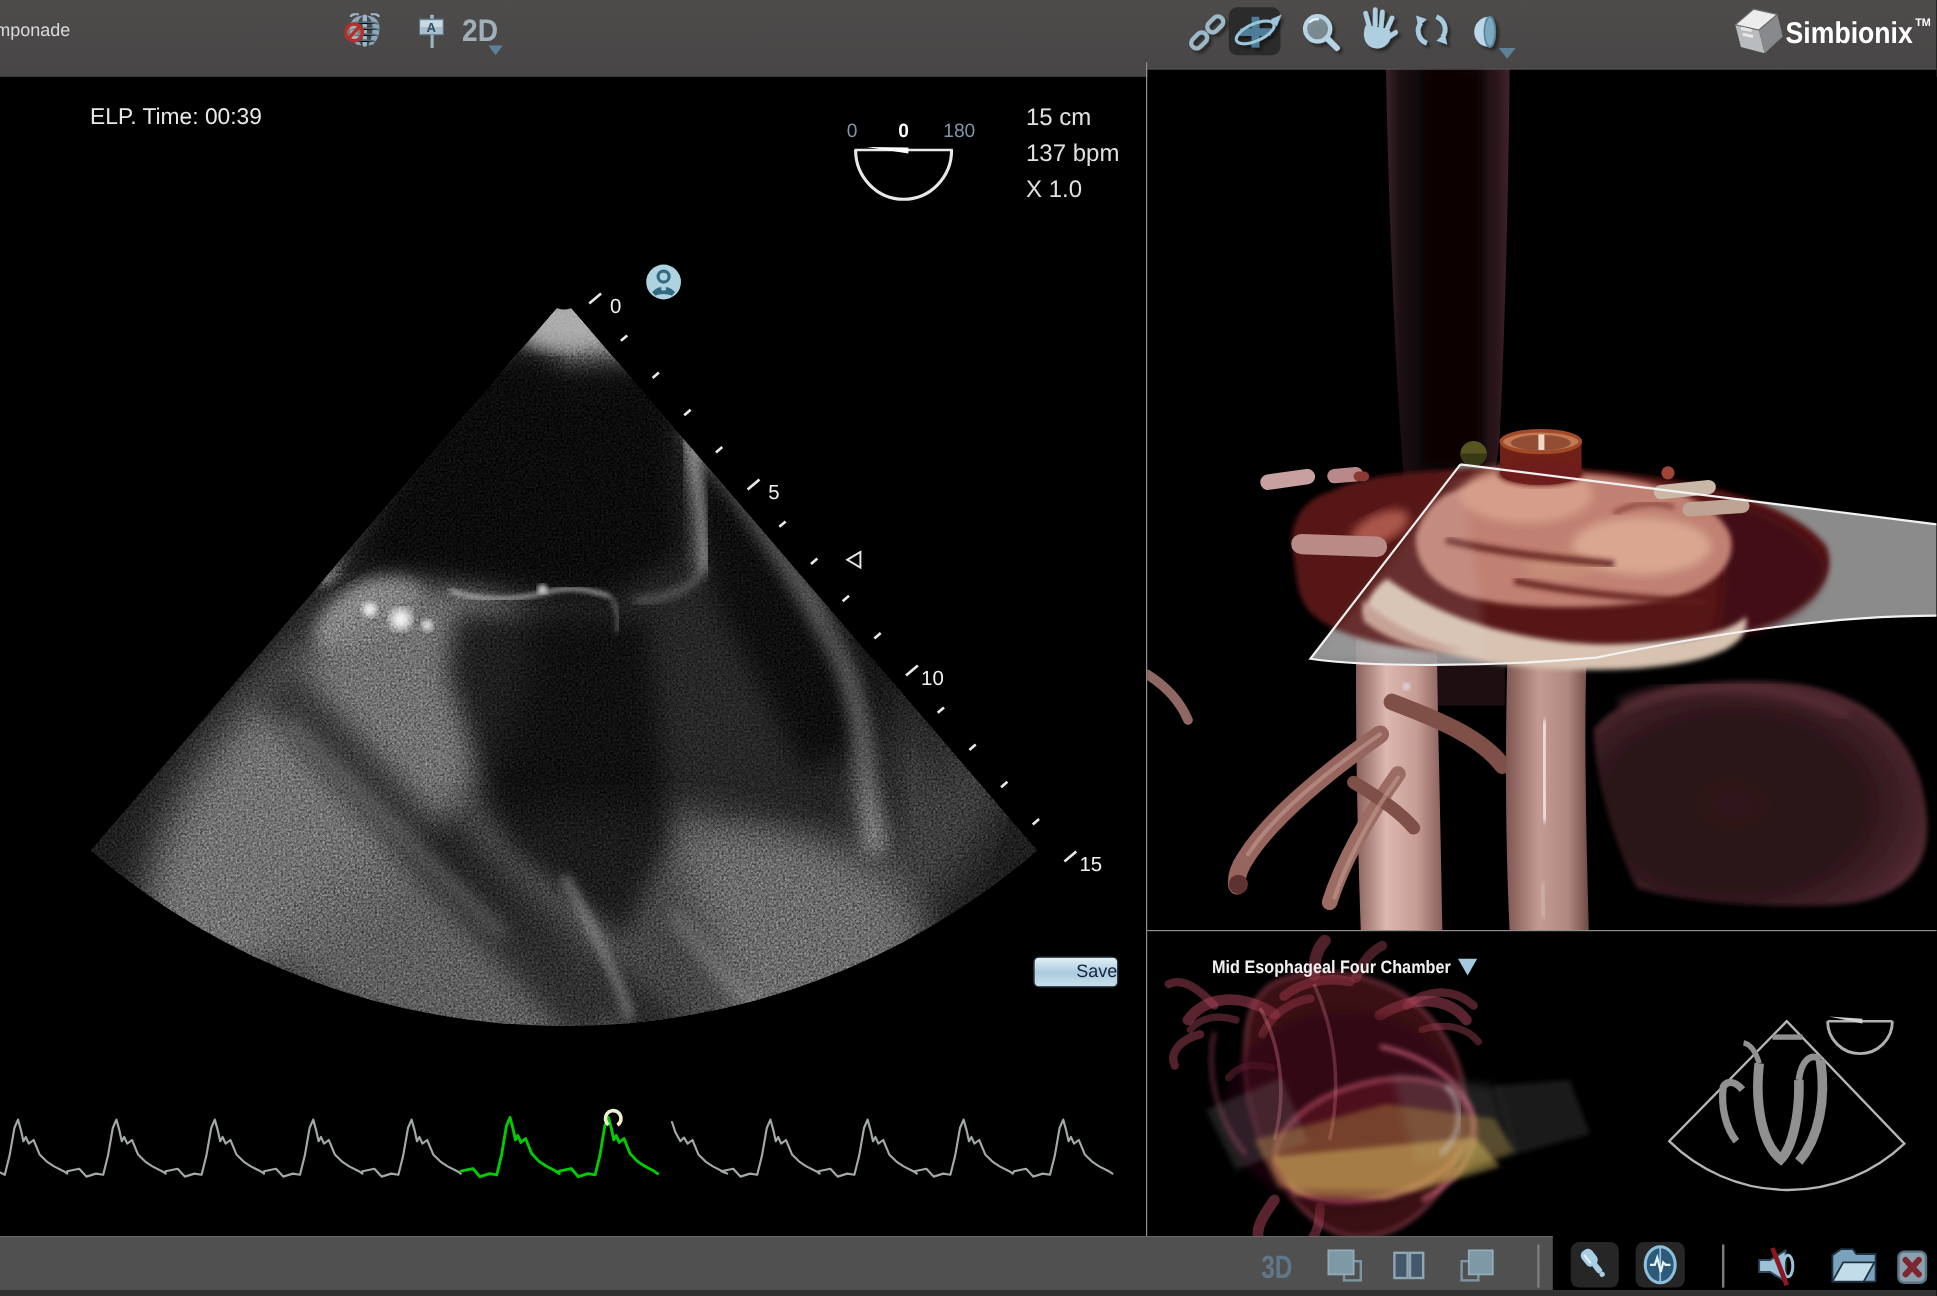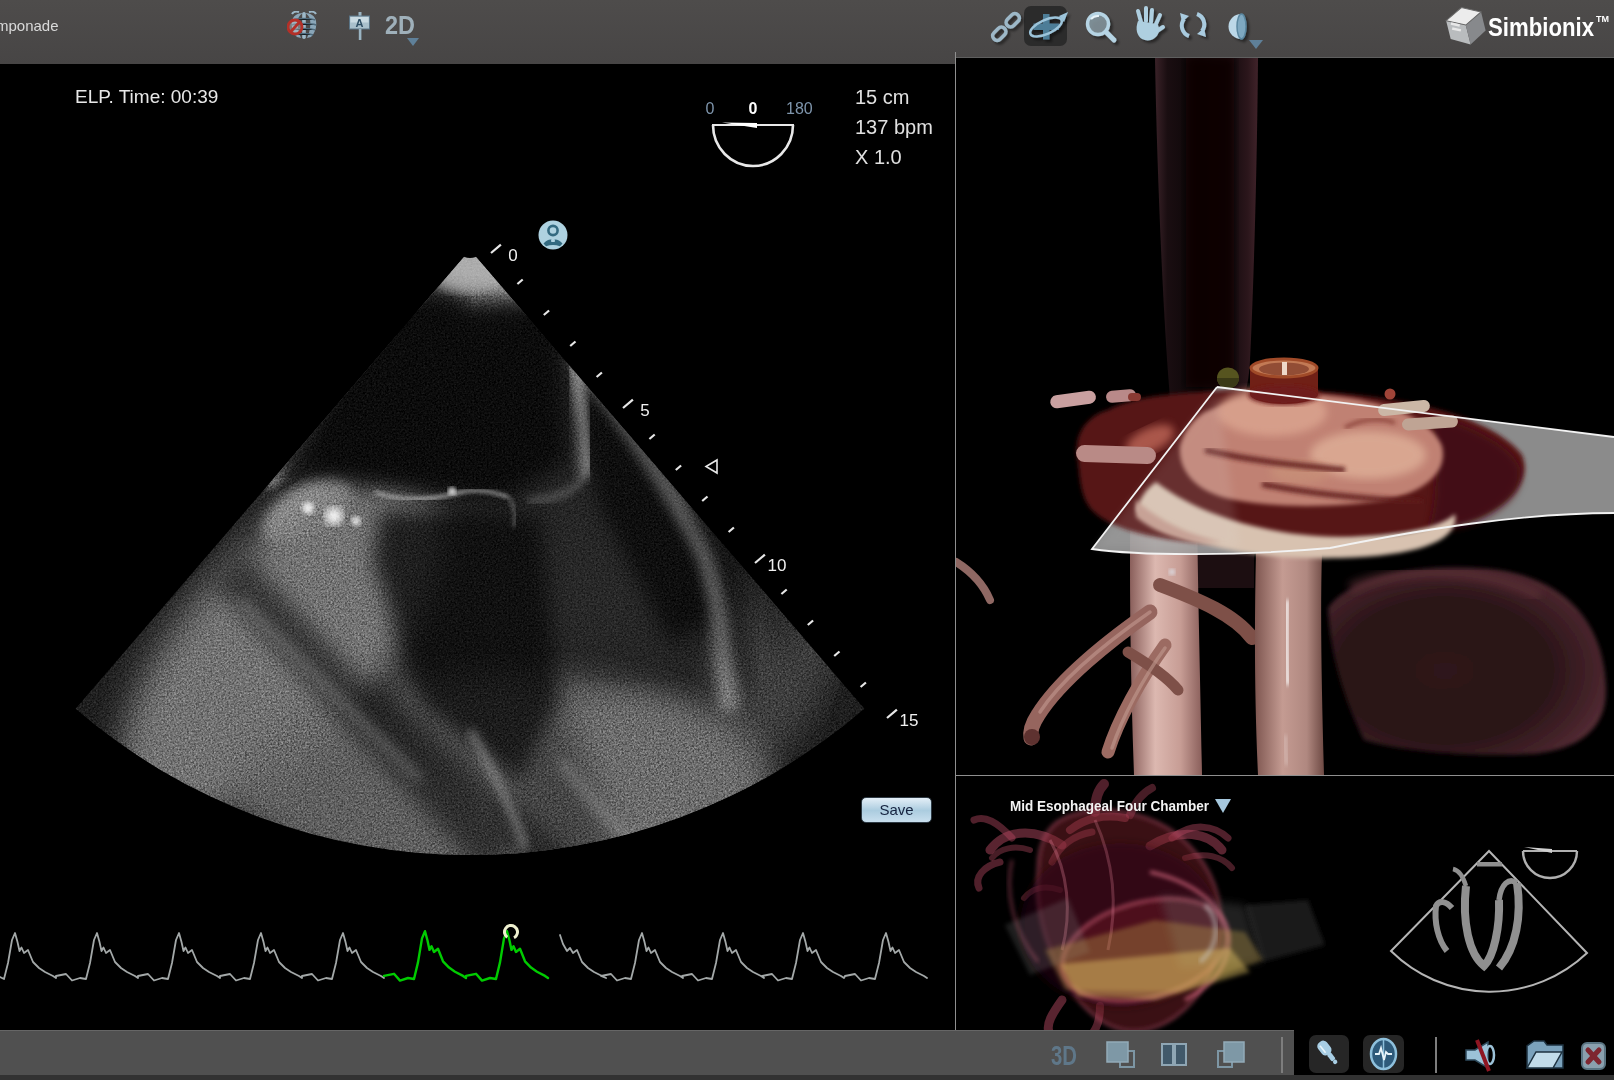--- a/index.html
+++ b/index.html
@@ -443,14 +443,14 @@
 <rect x="542" y="12" width="23" height="26" rx="5" fill="#8aa0ae" stroke="#5a7482" stroke-width="2"></rect>
 <g stroke="#7e2630" stroke-width="5" stroke-linecap="round">
  <line x1="548" y1="19" x2="559" y2="31"></line>
           <line x1="559" y1="19" x2="548" y2="31"></line>
 </g>
 </svg>
   </div>
 
   <div class="abs" style="left:861px;top:797px;width:69px;height:24px;border-radius:5px;
        background:linear-gradient(#e4eff7,#abccdf 52%,#c9dfee);border:1px solid #2e3a44;
-       box-shadow:0 0 3px rgba(0,0,0,0.8);color:#16233f;font-size:15px;text-align:center;line-height:23px;">Save</div>
+       box-shadow:0 0 3px rgba(0,0,0,0.8);color:#16233f;font-size:15px;text-align:right;line-height:23px;">Save</div>
 </div>
 
 </body></html>

